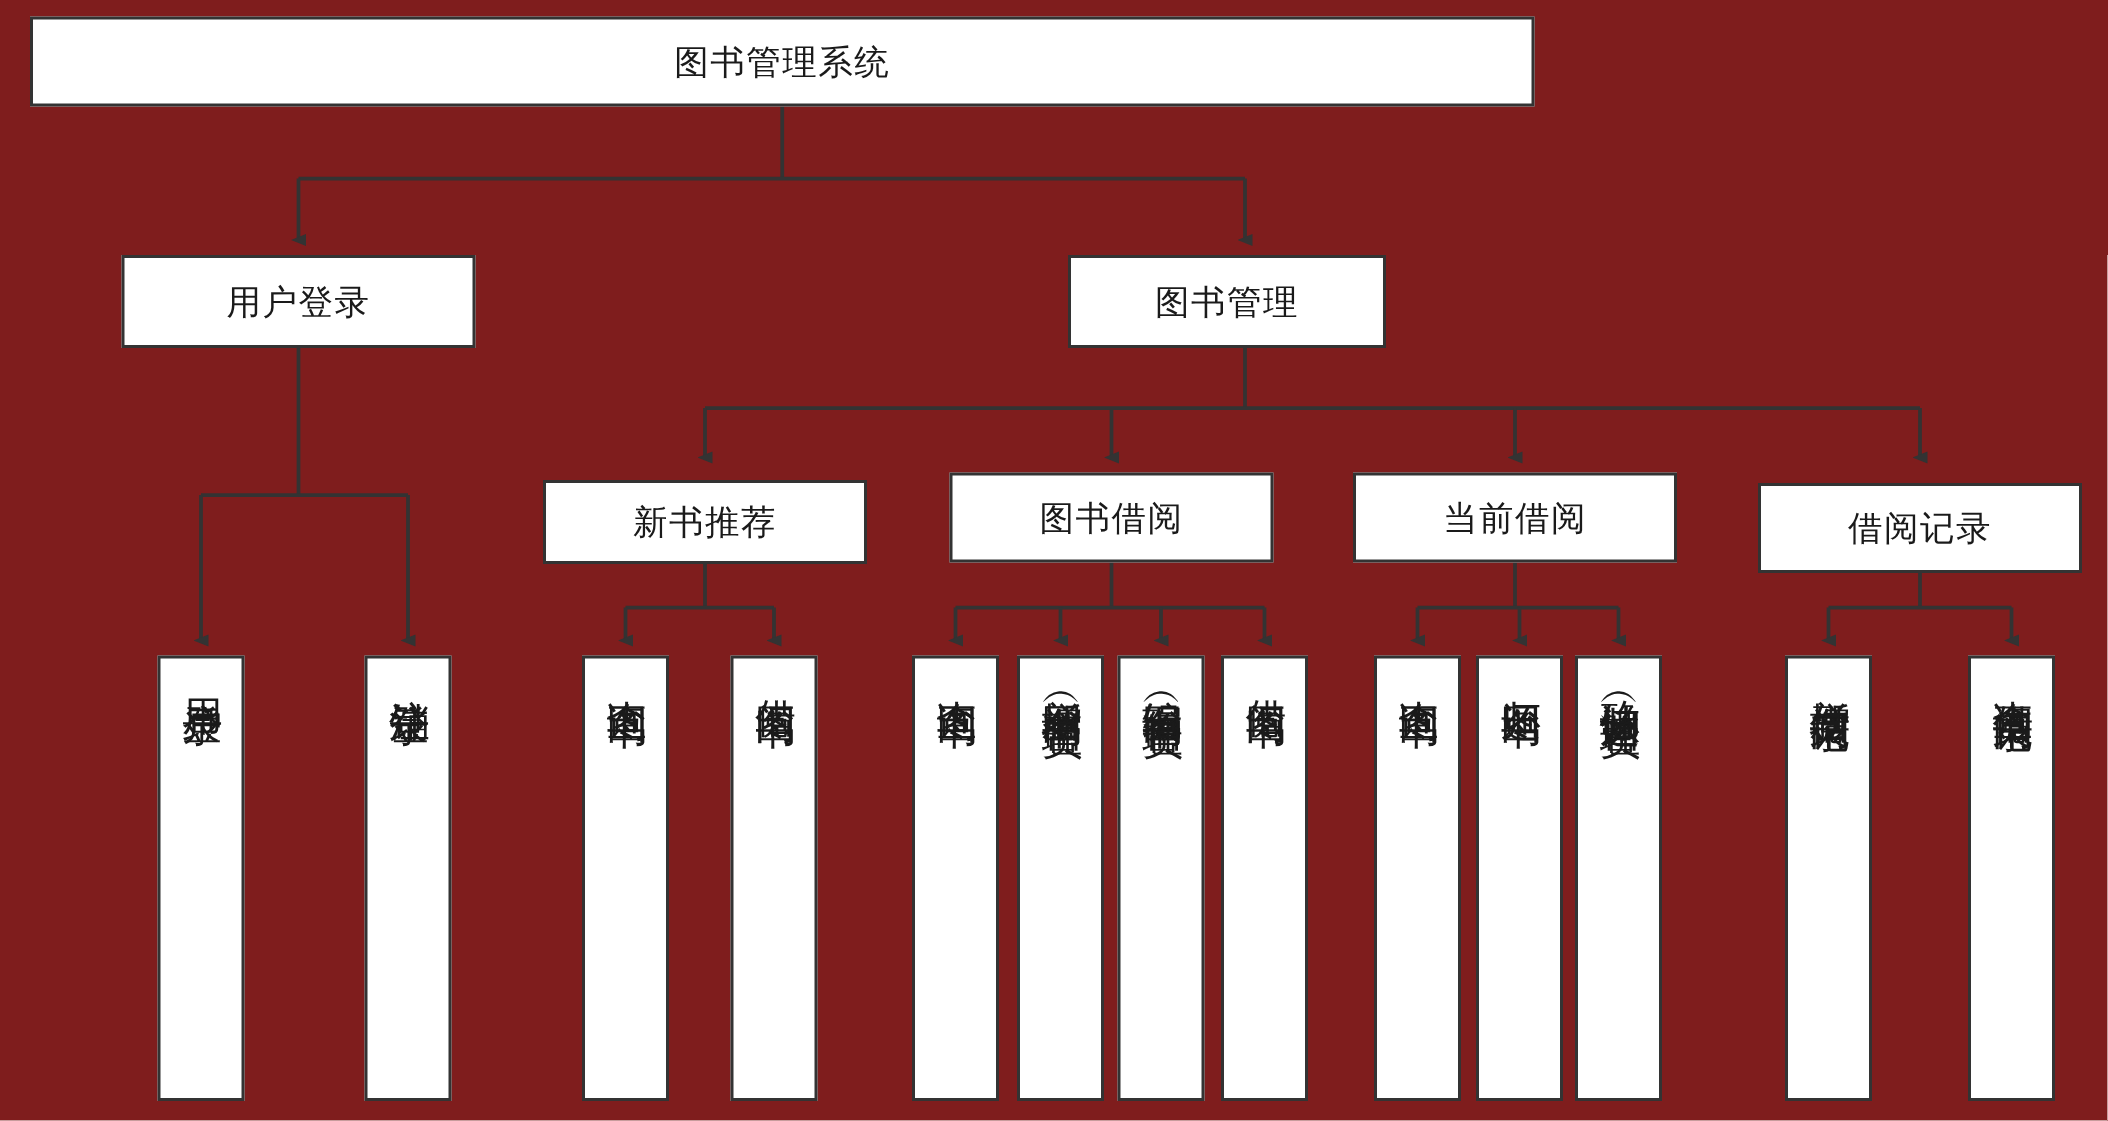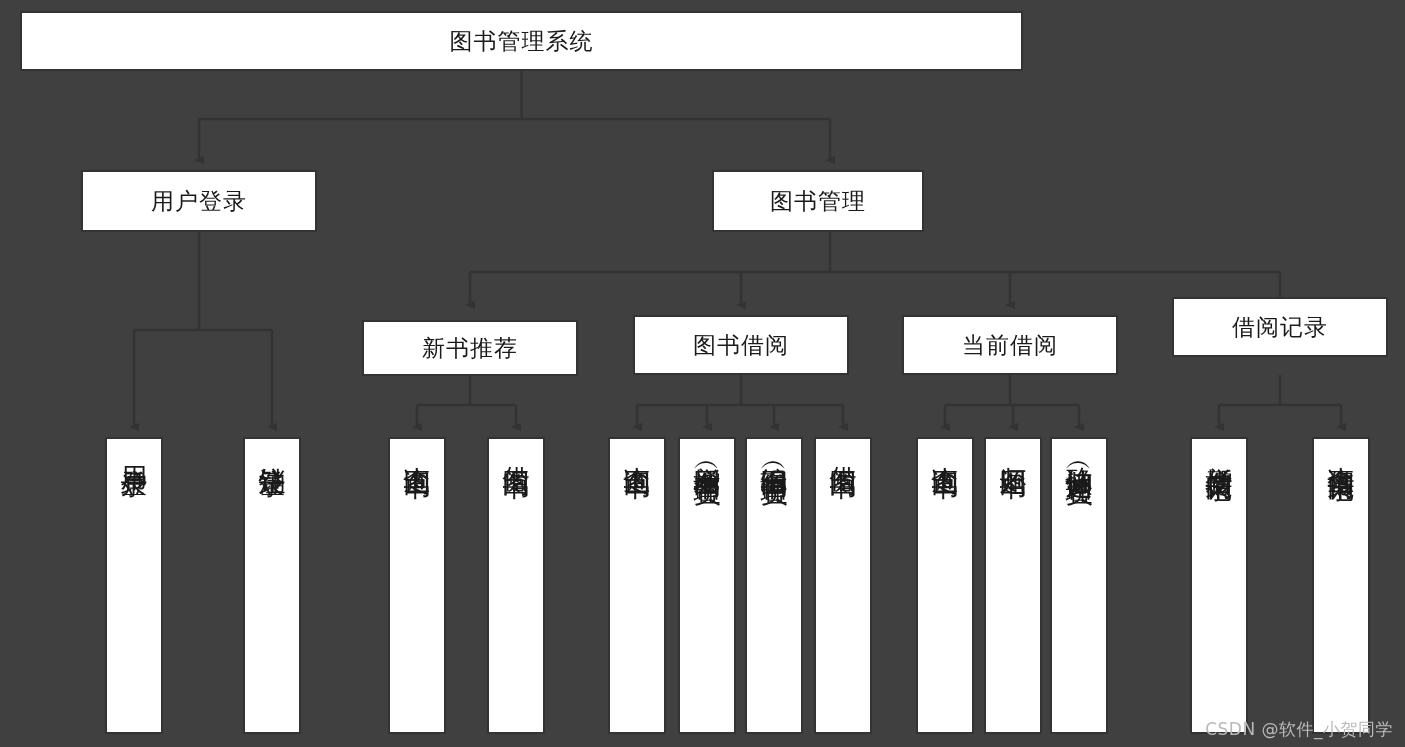--- a/index.html
+++ b/index.html
@@ -4,21 +4,21 @@
 <style>
   html, body {
     margin: 0;
     padding: 0;
     background: #ffffff;
   }
   #canvas {
     position: relative;
     width: 1405px;
     height: 747px;
-    background: #404040;
+    background: #7f1d1d;
     font-family: "DejaVu Sans", "Liberation Sans", sans-serif;
     overflow: hidden;
   }
   #edges {
     position: absolute;
     left: 0;
     top: 0;
     width: 1405px;
     height: 747px;
     pointer-events: none;
@@ -123,21 +123,21 @@
       </div>
       <div class="node horiz" style="left: 362px; top: 320px; width: 216px; height: 56px;">
         <span class="hlabel">新书推荐</span>
       </div>
       <div class="node horiz" style="left: 633px; top: 315px; width: 216px; height: 60px; text-align: center;">
         <span class="hlabel">图书借阅</span>
       </div>
       <div class="node horiz" style="left: 902px; top: 315px; width: 216px; height: 60px;">
         <span class="hlabel">当前借阅</span>
       </div>
-      <div class="node horiz" style="left: 1172px; top: 297px; width: 216px; height: 60px;">
+      <div class="node horiz" style="left: 1172px; top: 322px; width: 216px; height: 60px;">
         <span class="hlabel">借阅记录</span>
       </div>
       <div class="node vert" style="left: 105px; top: 437px; width: 58px; height: 297px;">
         <span class="vlabel">用户登录</span>
       </div>
       <div class="node vert" style="left: 243px; top: 437px; width: 58px; height: 297px;">
         <span class="vlabel">注销登录</span>
       </div>
       <div class="node vert" style="left: 388px; top: 437px; width: 58px; height: 297px;">
         <span class="vlabel">查询图书</span>
@@ -166,14 +166,13 @@
       <div class="node vert" style="left: 1050px; top: 437px; width: 58px; height: 297px;">
         <span class="vlabel">确认归还（管理员）</span>
       </div>
       <div class="node vert" style="left: 1190px; top: 437px; width: 58px; height: 297px;">
         <span class="vlabel">新增借阅记录</span>
       </div>
       <div class="node vert" style="left: 1312px; top: 437px; width: 58px; height: 297px;">
         <span class="vlabel">查询借阅记录</span>
       </div>
     </div>
-  <div id="watermark">CSDN @软件_小贺同学</div>
 </div>
 
 </body></html>

